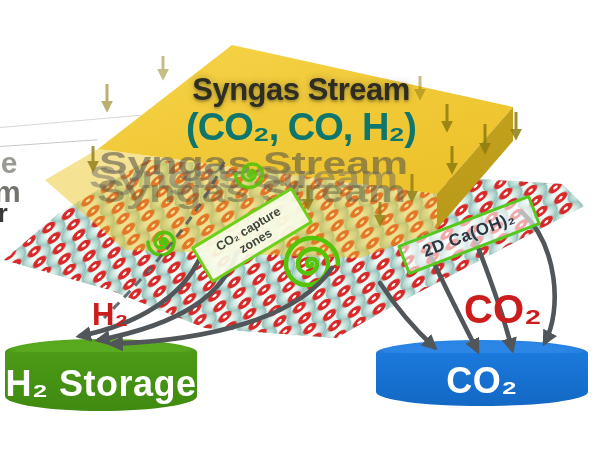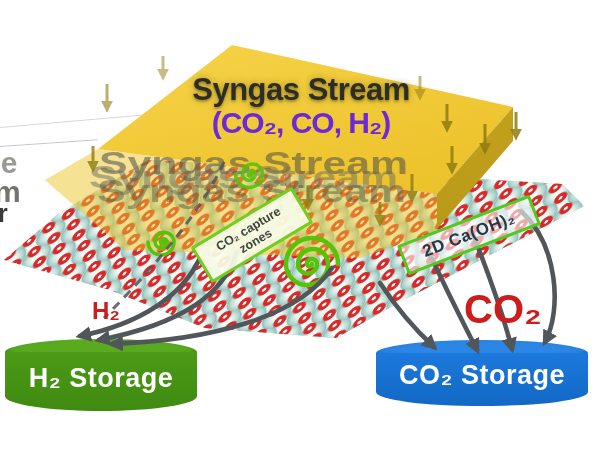--- a/index.html
+++ b/index.html
@@ -52,21 +52,21 @@
     background:linear-gradient(200deg,#c9a81f,var(--box_side_yellow) 60%,#93770a);
     clip-path:polygon(513px 107px,437px 194px,437px 229px,513px 141px);
   }
   .box-title{
     left:140px;top:72px;width:322px;text-align:center;z-index:6;
     font-size:31px;font-weight:bold;color:#2e2d24;letter-spacing:-.5px;
     text-shadow:0 0 7px rgba(55,52,20,.4),0 2px 2px rgba(55,52,20,.3);
   }
   .box-formula{
     left:140px;top:106px;width:322px;text-align:center;z-index:6;
-    font-size:30px;font-weight:bold;color:#6d28d9;letter-spacing:-1px;
+    font-size:38px;font-weight:bold;color:#0f766e;letter-spacing:-1px;
   }
 
   
   .echo{z-index:5;font-size:31px;font-weight:bold;white-space:nowrap;transform:scaleX(1.38);transform-origin:left top;}
   .echo1{left:99px;top:146px;color:#50504a;opacity:.55;}
   .echo2{left:89px;top:160px;color:#6e6e66;opacity:.5;}
   .echo3{left:97px;top:174px;color:#5d5d40;opacity:.5;}
 
   
   .overlay{left:0;top:0;z-index:6;pointer-events:none;}
@@ -81,28 +81,28 @@
   }
   .caoh-label{
     left:398px;top:219px;width:136px;height:26px;z-index:7;
     transform:rotate(-21deg);
     border:3px solid #54c81e;background:rgba(255,255,255,.6);
     display:flex;align-items:center;justify-content:center;
     font-size:17px;font-weight:bold;color:#2b3644;letter-spacing:.5px;border-radius:2px;
   }
 
   
-  .h2-flow{left:92px;top:297px;z-index:7;font-size:24px;font-weight:bold;color:var(--label_red);}
+  .h2-flow{left:92px;top:297px;z-index:7;font-size:31px;font-weight:bold;color:var(--label_red);}
   .co2-flow{left:464px;top:287px;z-index:7;font-size:40px;font-weight:bold;color:var(--label_red);}
 
   
   .cyl{z-index:5;}
   .cyl .top{position:absolute;left:0;right:0;top:0;height:27px;border-radius:50%;}
   .cyl .body{position:absolute;left:0;right:0;top:13px;}
-  .cyl .lbl{position:absolute;left:0;right:0;text-align:center;color:#fff;font-weight:bold;font-size:27px;letter-spacing:.5px;}
+  .cyl .lbl{position:absolute;left:0;right:0;text-align:center;color:#fff;font-weight:bold;font-size:36px;letter-spacing:.5px;}
   .h2cyl{left:5px;top:339px;width:192px;height:74px;}
   .h2cyl .top{background:#5aaa20;box-shadow:inset 0 -4px 6px rgba(25,75,5,.4);}
   .h2cyl .body{height:59px;background:linear-gradient(var(--h2_storage_green),#3f8a10);border-radius:0 0 96px 96px / 0 0 15px 15px;}
   .h2cyl .lbl{top:24px;}
   .co2cyl{left:376px;top:340px;width:212px;height:68px;}
   .co2cyl .top{background:#2b86e6;box-shadow:inset 0 -4px 6px rgba(8,60,130,.4);}
   .co2cyl .body{height:53px;background:linear-gradient(var(--co2_storage_blue),#1368c4);border-radius:0 0 106px 106px / 0 0 14px 14px;}
   .co2cyl .lbl{top:20px;}
 </style>
 </head>

